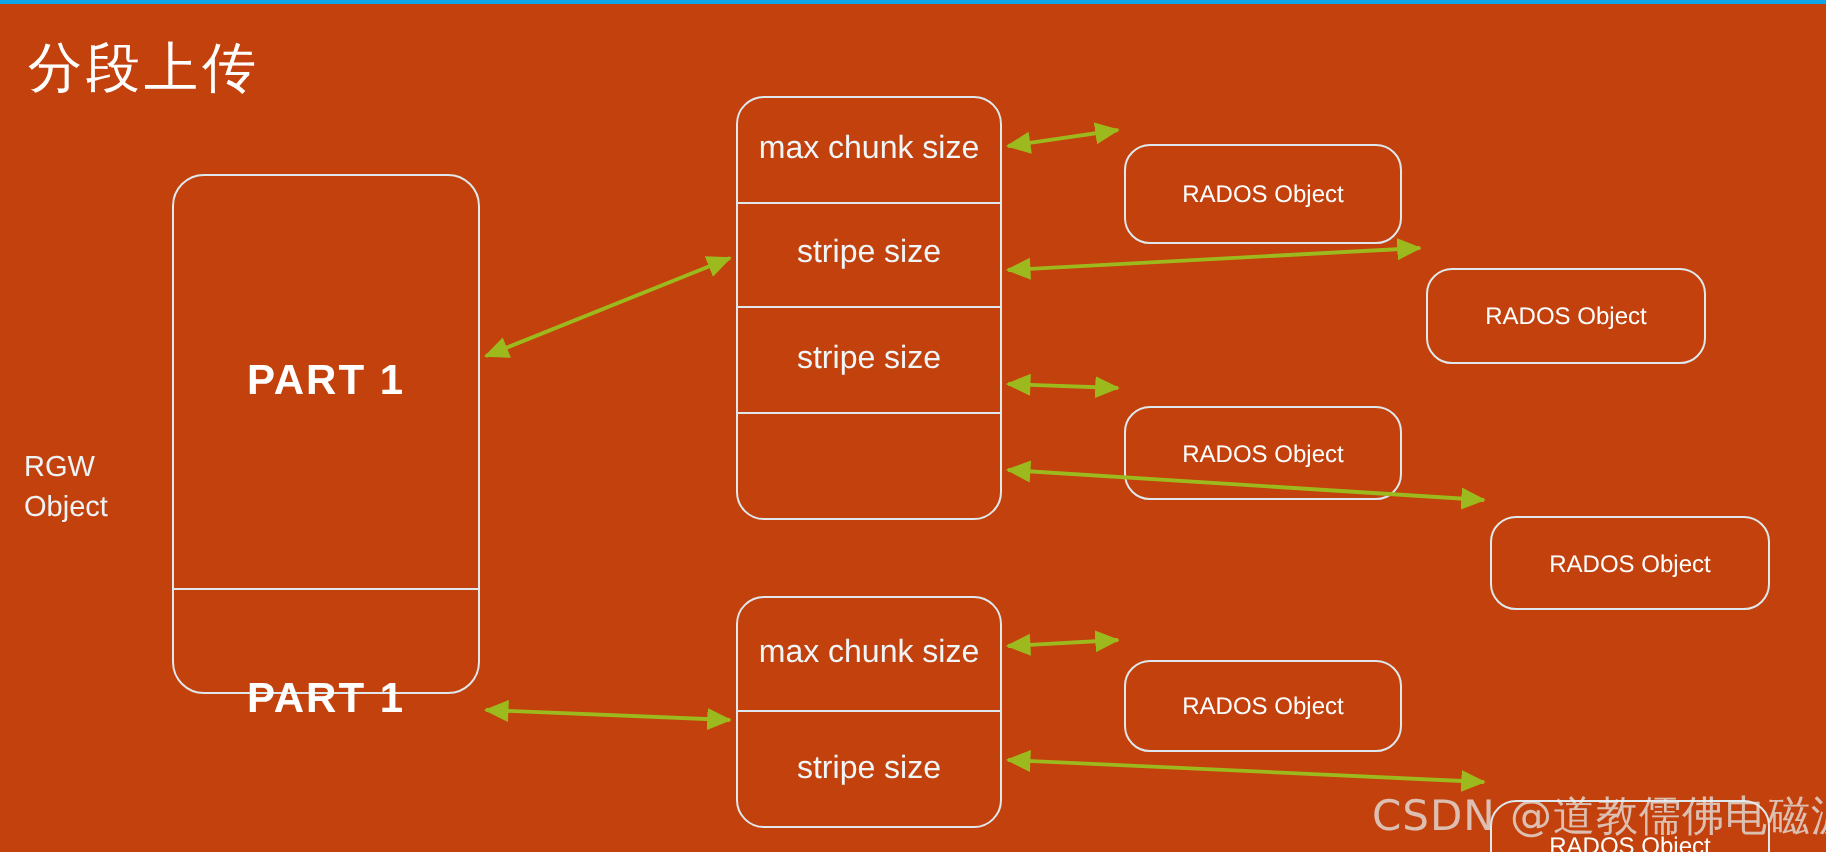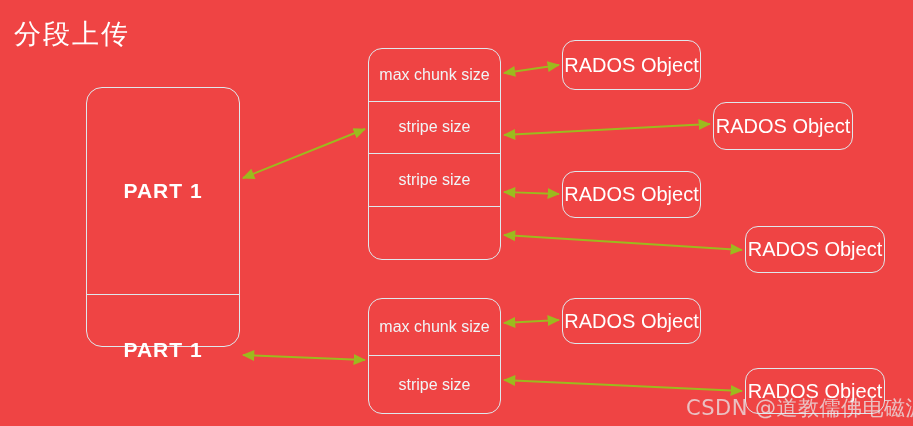--- a/index.html
+++ b/index.html
@@ -4,25 +4,25 @@
 <style>
   html, body {
     margin: 0;
     padding: 0;
     background: #0d2b3a;
   }
   #canvas {
     position: relative;
     width: 913px;
     height: 426px;
-    background: #ef4444;
+    background: #c2410c;
     overflow: hidden;
     font-family: "Liberation Sans", sans-serif;
     box-sizing: border-box;
-    border-top: 2px solid #ef4444;
+    border-top: 2px solid #0ea5e9;
   }
   .slide-title {
     position: absolute;
     left: 14px;
     top: 14px;
     font-size: 27px;
     color: #ffffff;
     letter-spacing: 2px;
     font-family: "DejaVu Sans", sans-serif;
     white-space: nowrap;
@@ -91,22 +91,23 @@
   
   .rados-box {
     position: absolute;
     border: 1.6px solid #dfe8ec;
     border-radius: 13px;
     box-sizing: border-box;
     display: flex;
     align-items: center;
     justify-content: center;
     color: #ffffff;
-    font-size: 20px;
+    font-size: 12px;
     white-space: nowrap;
+    margin-top: 32px;
   }
 
   
   svg.arrows {
     position: absolute;
     left: 0;
     top: 0;
     width: 913px;
     height: 426px;
     pointer-events: none;
@@ -123,20 +124,24 @@
     letter-spacing: 0.5px;
   }
 </style>
 </head>
 <body>
 
 <div id="canvas">
 
   <div class="slide-title">分段上传</div>
 
+  <div class="rgw-label">
+    <div>RGW</div>
+    <div>Object</div>
+  </div>
 
   <div class="rgw-box">
     <div class="rgw-part p1">PART 1</div>
     <div class="rgw-part p2">PART 1</div>
   </div>
 
   <div class="stripe-box b1">
     <div class="stripe-row">max chunk size</div>
     <div class="stripe-row">stripe size</div>
     <div class="stripe-row">stripe size</div>

